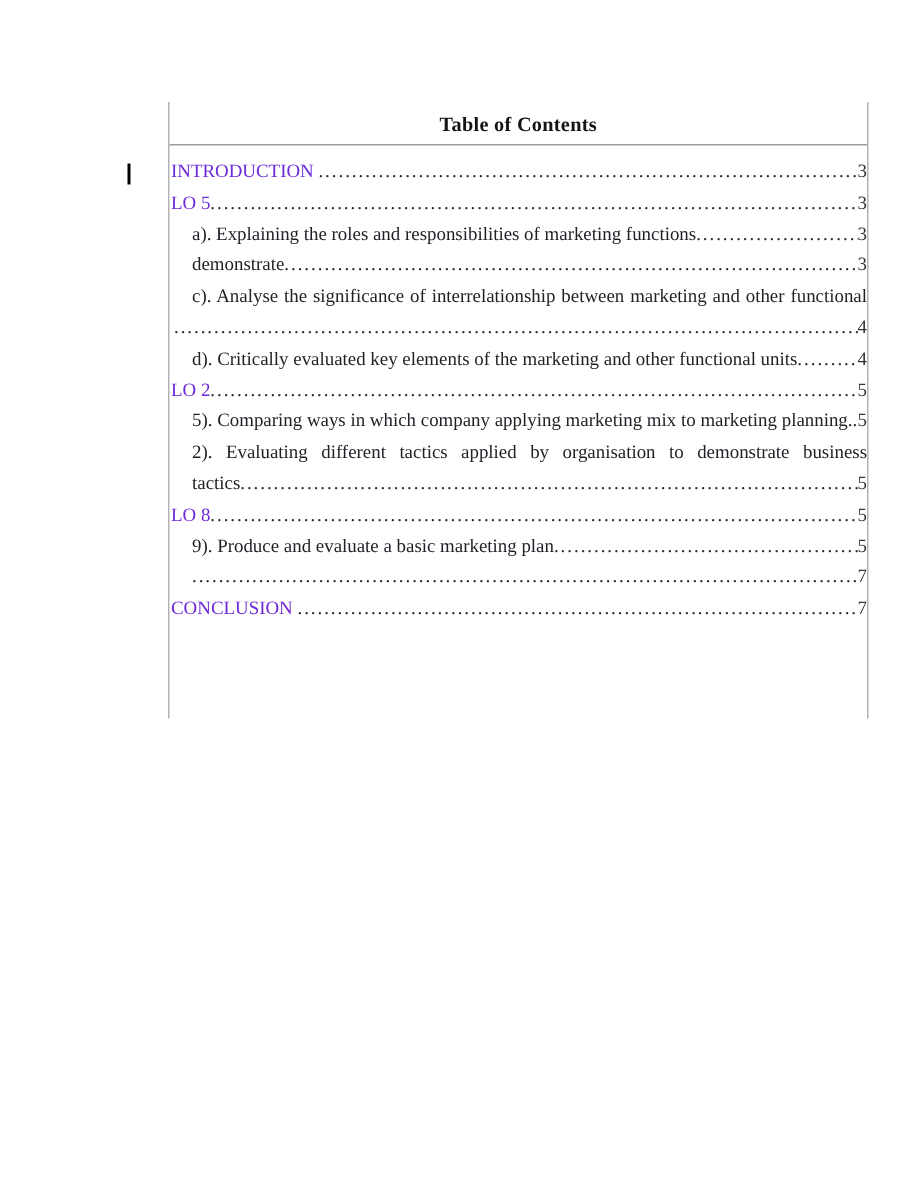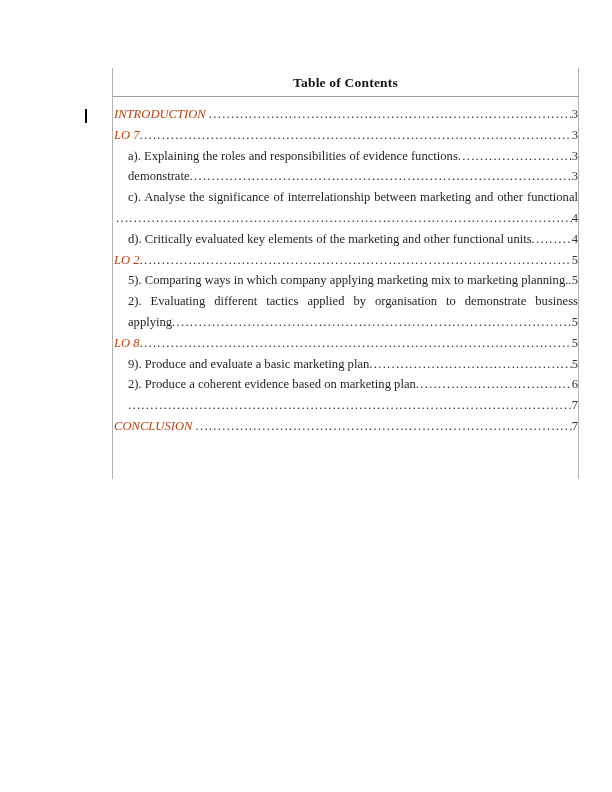--- a/index.html
+++ b/index.html
@@ -43,22 +43,21 @@
     display: flex;
     align-items: baseline;
     line-height: 20.8px;
     height: 20.8px;
     font-size: 12.6px;
     color: #1f1f26;
     padding-left: 1px;
     overflow: hidden;
   }
   .row.top .txt {
-    color: #c2410c;
-    font-style: italic;
+    color: #6d28d9;
   }
   .row.sub {
     padding-left: 15px;
   }
   .row.contdots {
     padding-left: 3px;
   }
   .txt {
     white-space: pre;
     flex: 0 0 auto;
@@ -110,27 +109,27 @@
 
     <div class="toc">
 
       <div class="row top">
         <span class="txt">INTRODUCTION </span>
         <span class="leader"></span>
         <span class="pg">3</span>
       </div>
 
       <div class="row top">
-        <span class="txt">LO 7</span>
-        <span class="leader"></span>
-        <span class="pg">3</span>
-      </div>
-
-      <div class="row sub">
-        <span class="txt">a). Explaining the roles and responsibilities of evidence functions</span>
+        <span class="txt">LO 5</span>
+        <span class="leader"></span>
+        <span class="pg">3</span>
+      </div>
+
+      <div class="row sub">
+        <span class="txt">a). Explaining the roles and responsibilities of marketing functions</span>
         <span class="leader"></span>
         <span class="pg">3</span>
       </div>
 
 
       <div class="row sub">
         <span class="txt">demonstrate</span>
         <span class="leader"></span>
         <span class="pg">3</span>
       </div>
@@ -161,42 +160,37 @@
         <span class="txt">5). Comparing ways in which company applying marketing mix to marketing planning.</span>
         <span class="leader"></span>
         <span class="pg">5</span>
       </div>
 
       <div class="row justify">
         <span class="txt">2). Evaluating different tactics applied by organisation to demonstrate business objectives</span>
       </div>
 
       <div class="row sub">
-        <span class="txt">applying</span>
+        <span class="txt">tactics</span>
         <span class="leader"></span>
         <span class="pg">5</span>
       </div>
 
       <div class="row top">
         <span class="txt">LO 8</span>
         <span class="leader"></span>
         <span class="pg">5</span>
       </div>
 
       <div class="row sub">
         <span class="txt">9). Produce and evaluate a basic marketing plan</span>
         <span class="leader"></span>
         <span class="pg">5</span>
       </div>
 
-      <div class="row sub">
-        <span class="txt">2). Produce a coherent evidence based on marketing plan</span>
-        <span class="leader"></span>
-        <span class="pg">6</span>
-      </div>
 
       <div class="row sub">
         <span class="leader"></span>
         <span class="pg">7</span>
       </div>
 
       <div class="row top">
         <span class="txt">CONCLUSION </span>
         <span class="leader"></span>
         <span class="pg">7</span>

